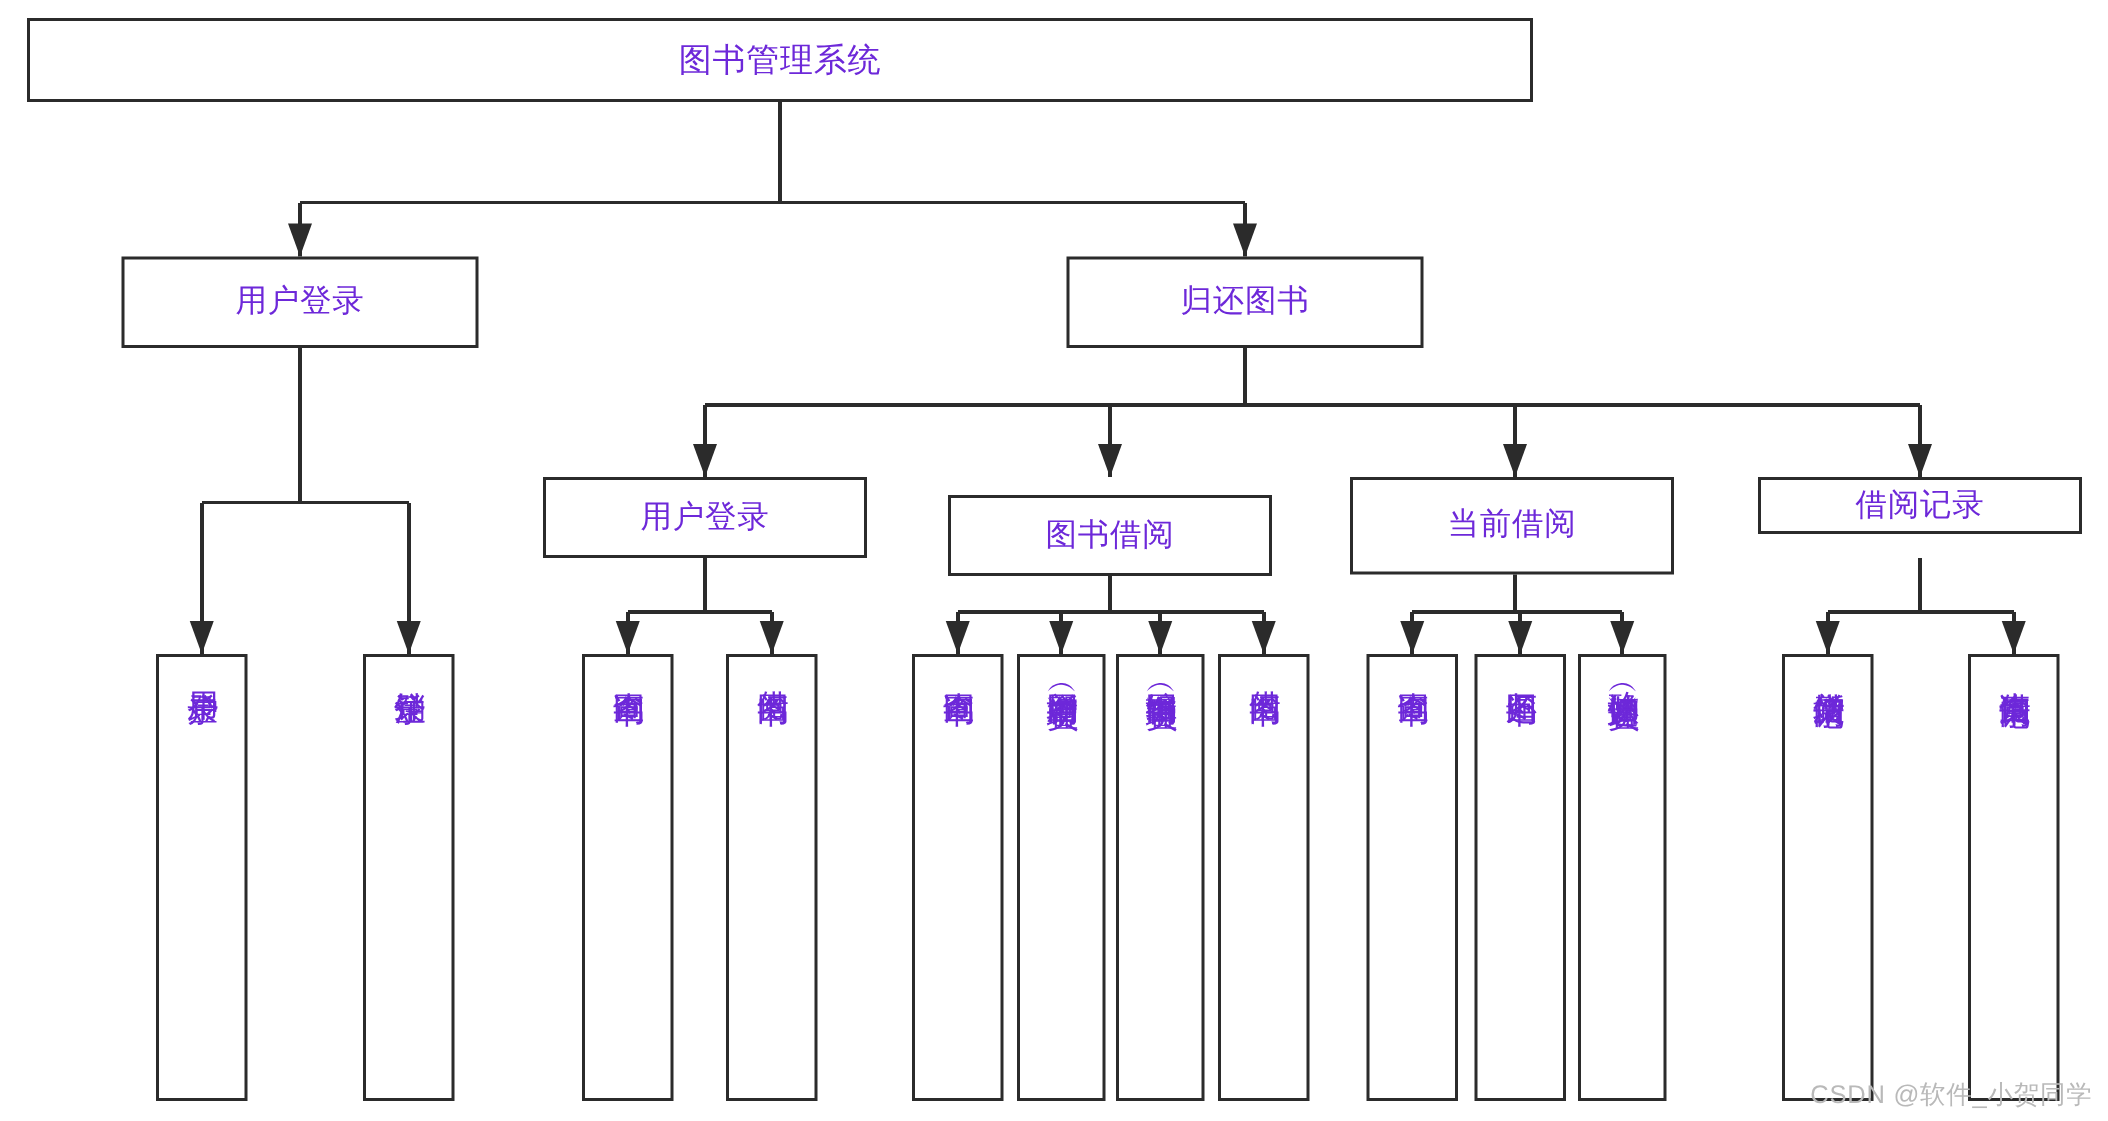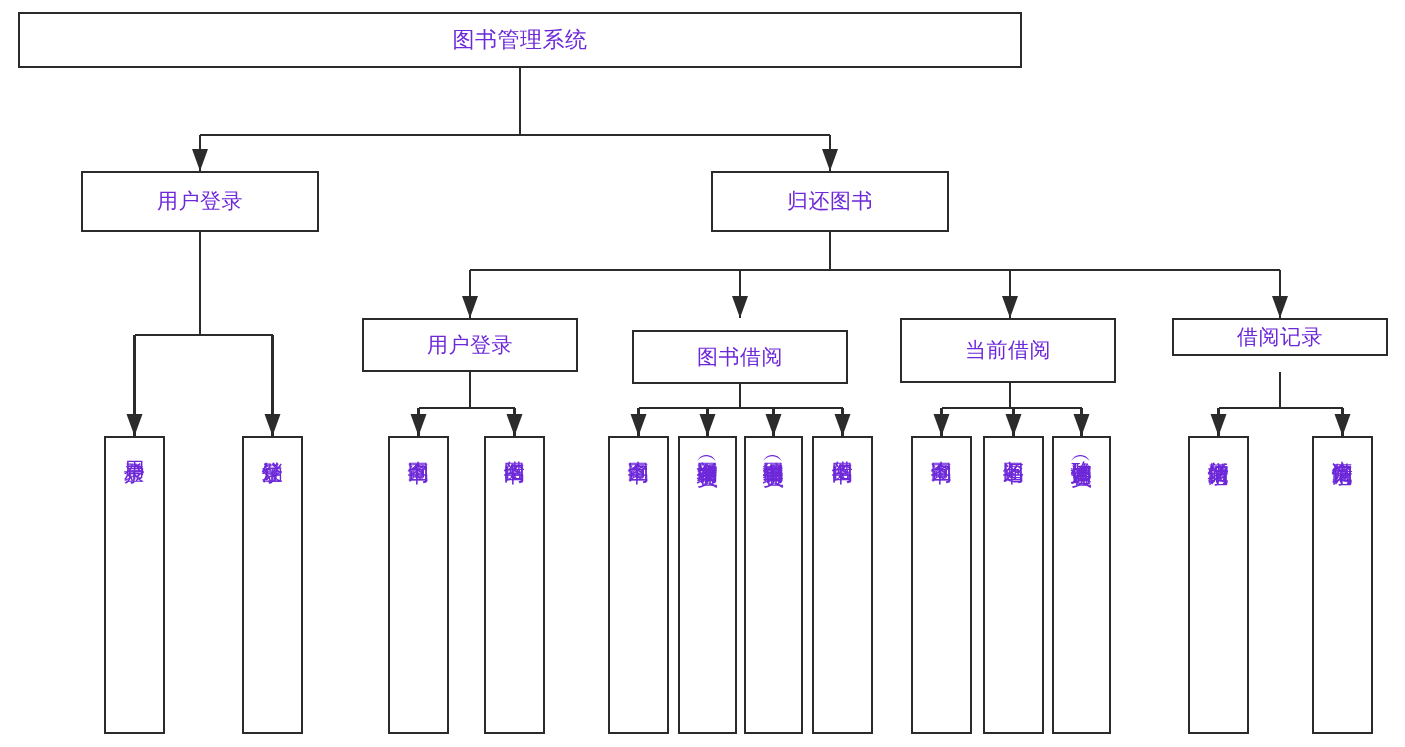--- a/index.html
+++ b/index.html
@@ -189,13 +189,14 @@
         <span class="node-label">确认归还（管理员）</span>
       </div>
       <div class="node v" style="left: 1188px; top: 436px; width: 61px; height: 298px;">
         <span class="node-label">新增借阅记录</span>
       </div>
       <div class="node v" style="left: 1312px; top: 436px; width: 61px; height: 298px;">
         <span class="node-label">查询借阅记录</span>
       </div>
     </div>
 
+  <div id="watermark">CSDN @软件_小贺同学</div>
 </div>
 
 </body></html>

